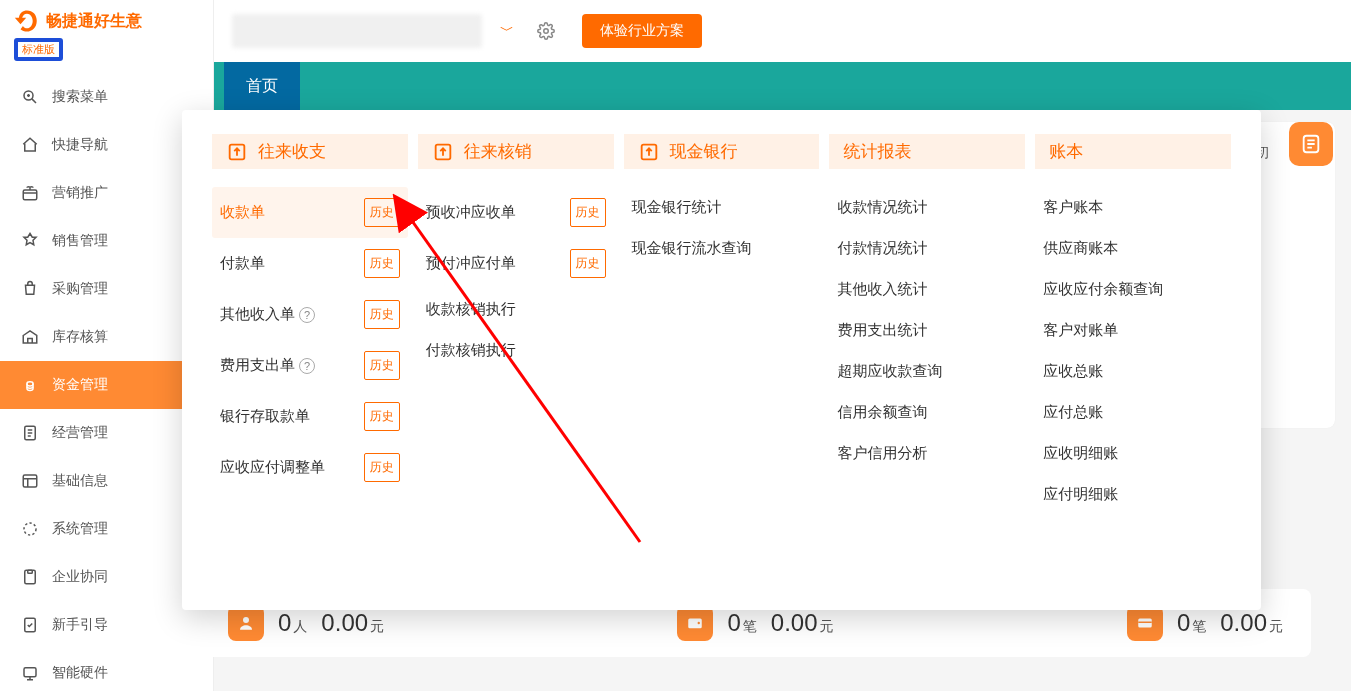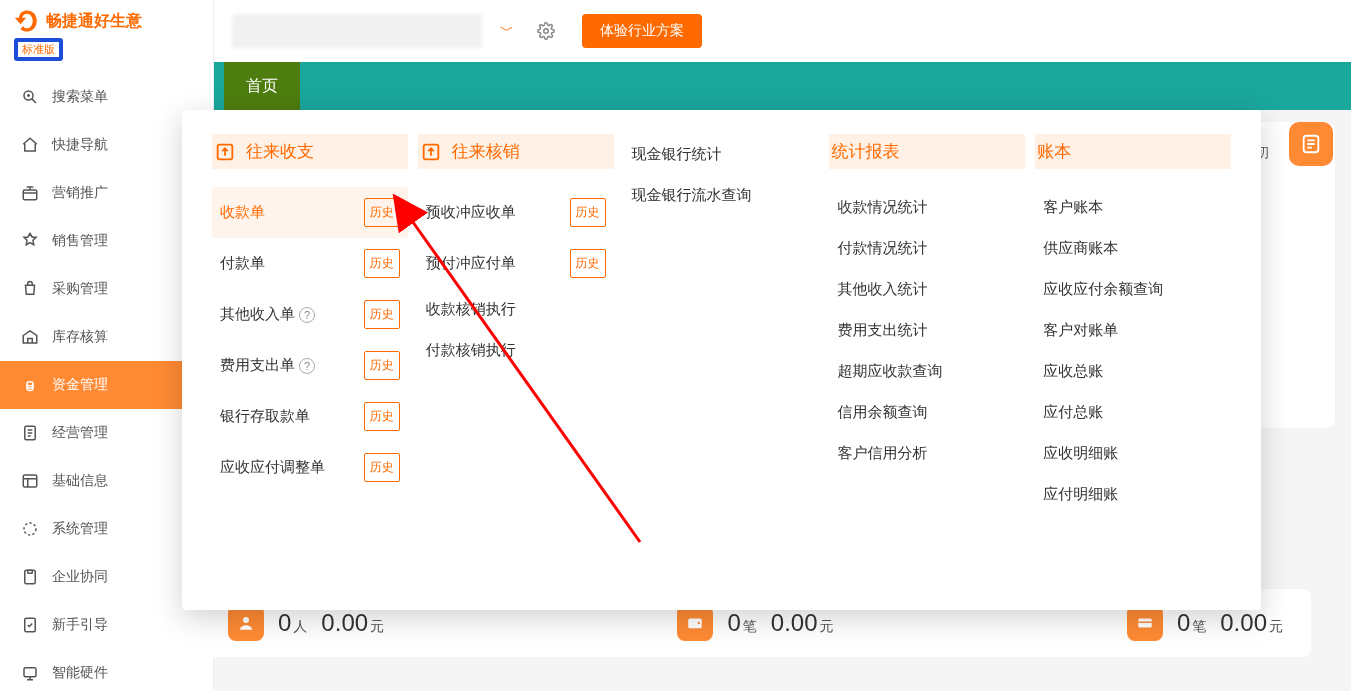--- a/index.html
+++ b/index.html
@@ -75,21 +75,21 @@
       border: none; border-radius: 4px;
       padding: 8px 18px; font-size: 14px; cursor: pointer;
       margin-left: 10px;
     }
 
     .tabbar {
       height: 48px; background: #1aa79c;
       display: flex; align-items: center; padding: 0 10px;
     }
     .tab-home {
-      background: #4d7c0f; color: #fff;
+      background: #0369a1; color: #fff;
       padding: 16px 22px; height: 100%;
       display: flex; align-items: center; font-size: 16px;
     }
 
     .content-pad { padding: 12px 16px; position: relative; flex:1; }
 
     .behind-card {
       position: absolute; right: 16px; top: 12px;
       background: #fff; border-radius: 8px;
       padding: 22px 18px; width: 140px;
@@ -116,21 +116,21 @@
       box-shadow: 0 8px 30px rgba(0,0,0,.18);
       border-radius: 4px;
       padding: 24px 30px 30px 30px;
       z-index: 10;
       display: flex; gap: 10px;
     }
     .mega-col { flex: 1; }
     .mega-head {
       display: flex; align-items: center; gap: 10px;
       background: #fff1e6; border-radius: 0;
-      padding: 6px 2px; margin-bottom: 18px;
+      padding: 6px 14px; margin-bottom: 18px;
       color: #ff6a00; font-size: 17px; font-weight: 500;
     }
     .mega-head .head-icon svg { display:block; }
     .mega-item {
       display: flex; justify-content: space-between; align-items: center;
       padding: 11px 8px; font-size: 15px; color: #333;
       cursor: pointer;
     }
     .mega-item.selected { background: #fff4ec; color: #ff6a00; border-radius: 3px; }
     .hist-tag {
@@ -402,20 +402,29 @@
         <span class="hist-tag">历史</span>
       </div>
       <div class="mega-item">
         <span>收款核销执行</span>
       </div>
       <div class="mega-item">
         <span>付款核销执行</span>
       </div>
     </div>
     <div class="mega-col">
+      <div class="mega-head">
+        <span class="head-icon">
+          <svg width="22" height="22" viewBox="0 0 24 24" fill="none" stroke="#ff6a00" stroke-width="2">
+            <rect x="4" y="4" width="16" height="16" rx="2"></rect>
+            <path d="M12 8v8M9 11l3-3 3 3"></path>
+          </svg>
+        </span>
+        <span>现金银行</span>
+      </div>
       <div class="mega-item">
         <span>现金银行统计</span>
       </div>
       <div class="mega-item">
         <span>现金银行流水查询</span>
       </div>
     </div>
     <div class="mega-col">
       <div class="mega-head">
         <span>统计报表</span>

